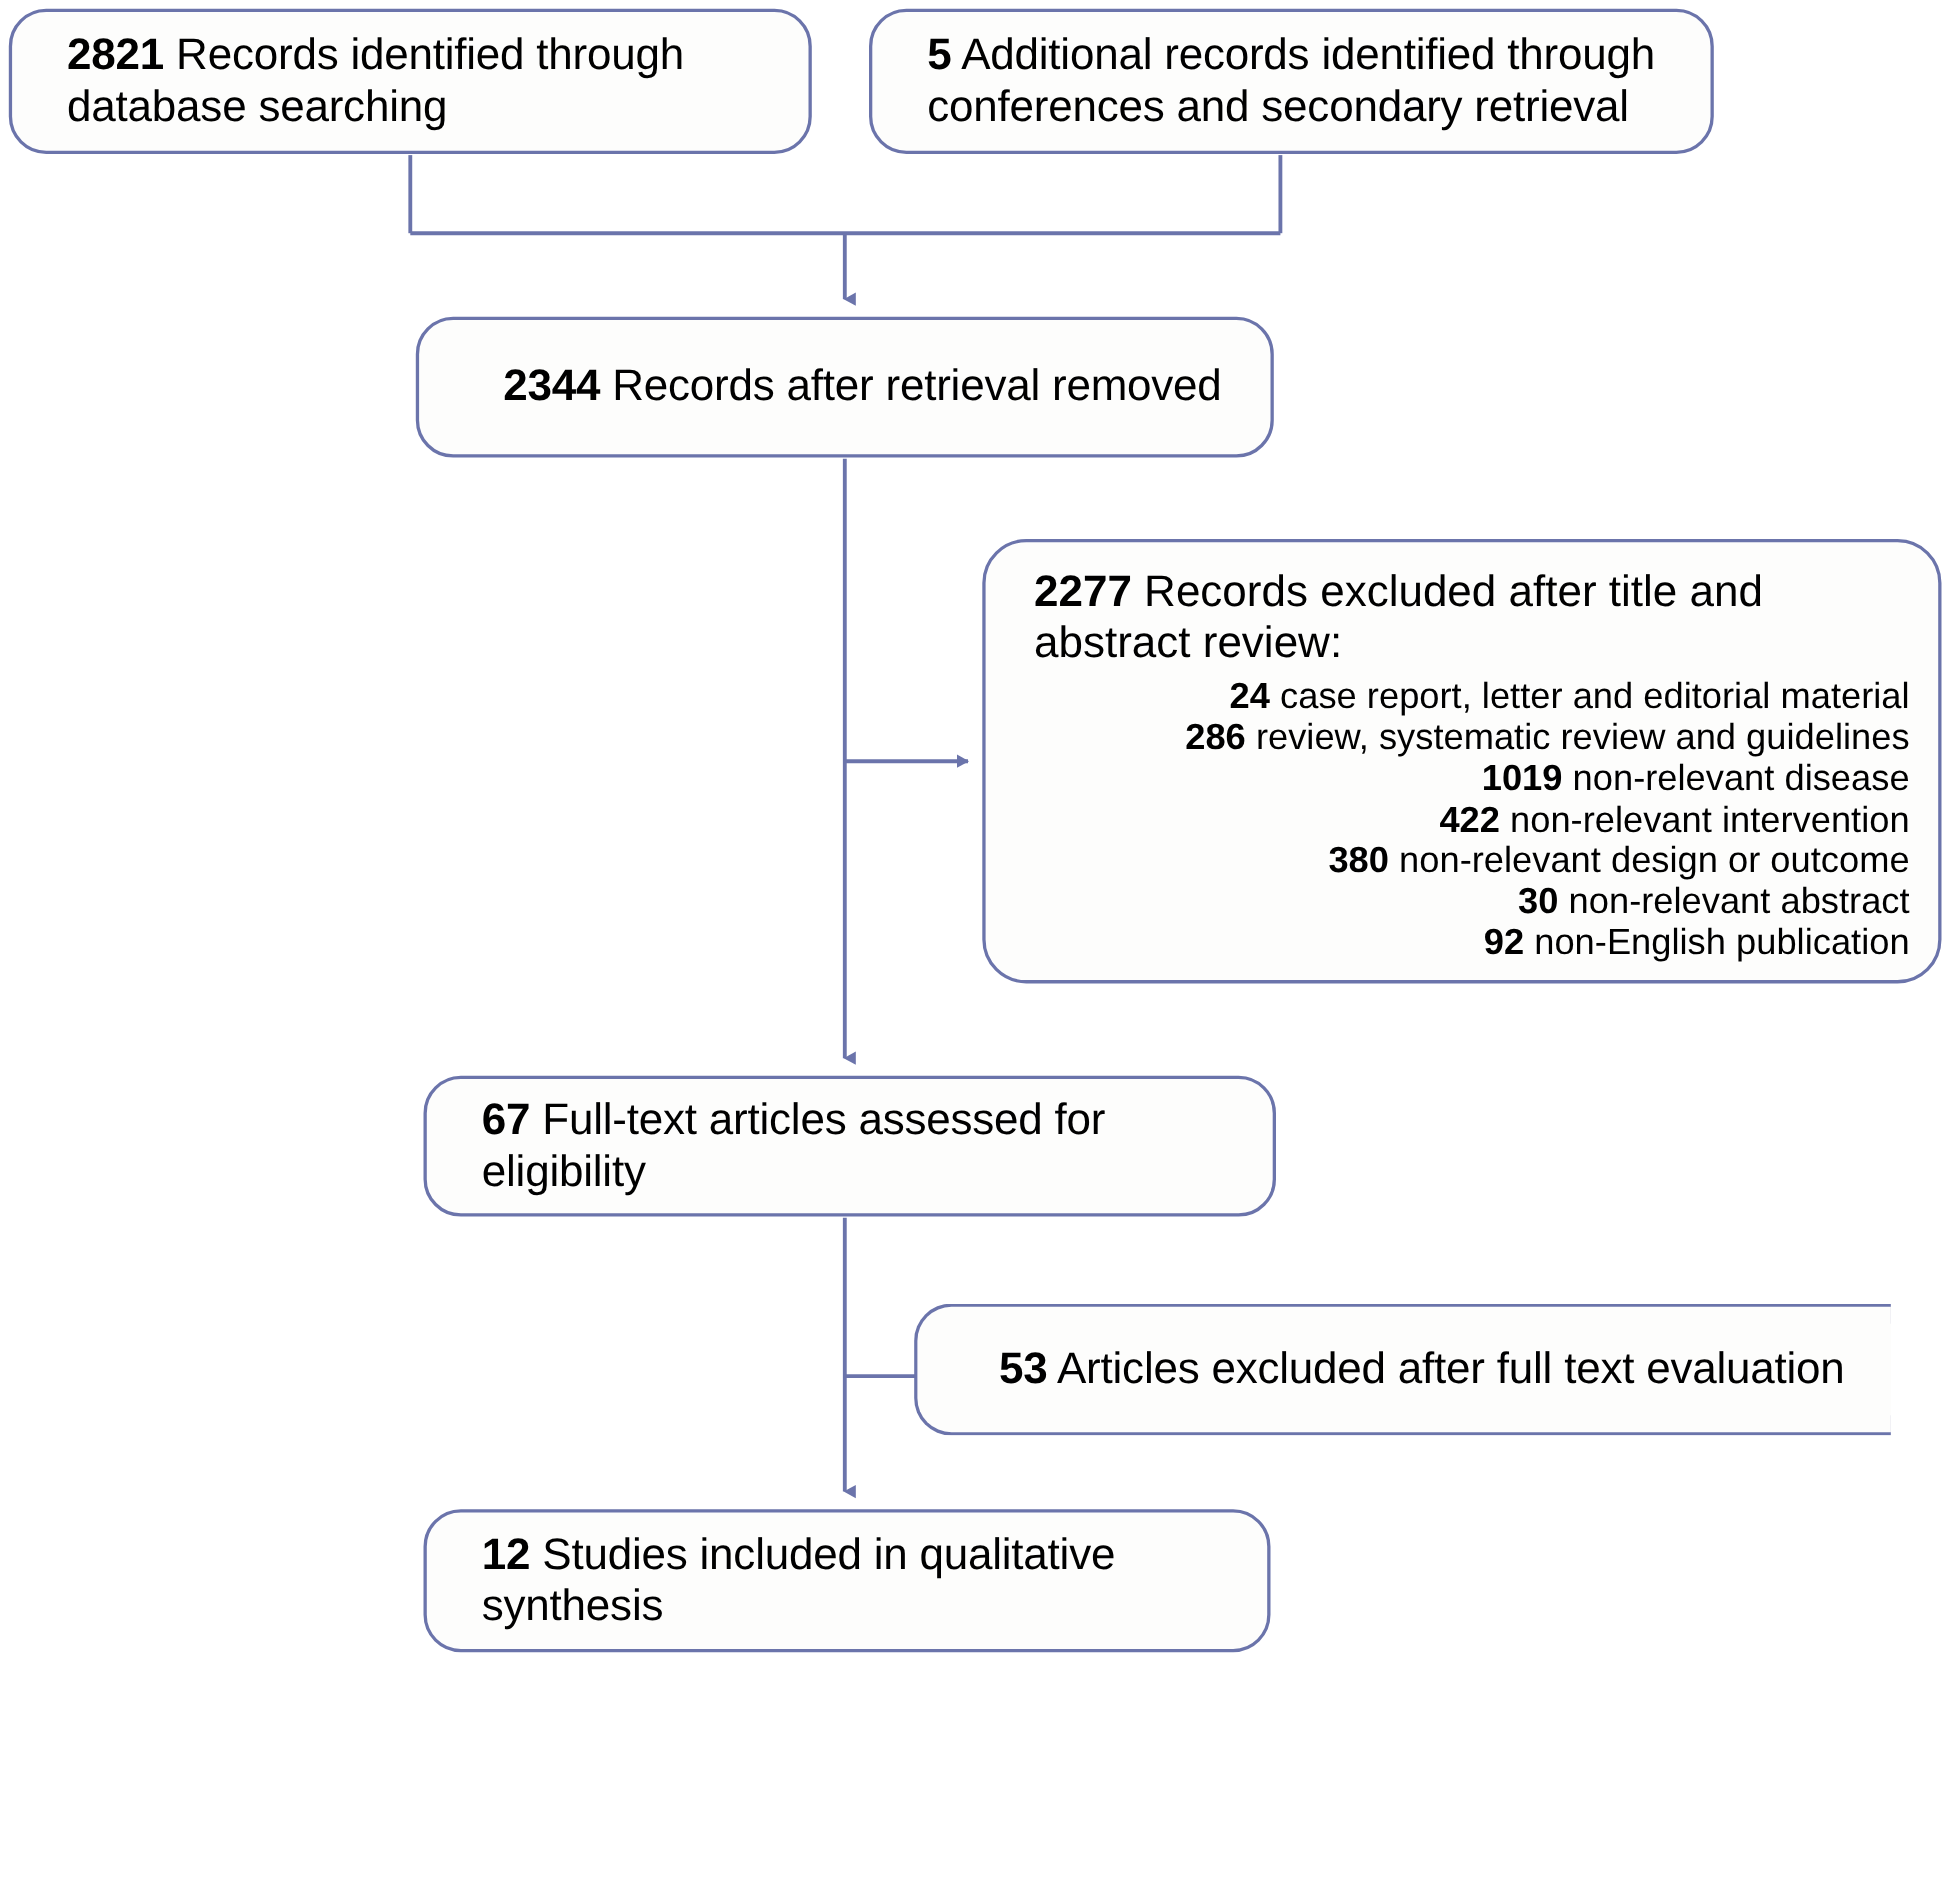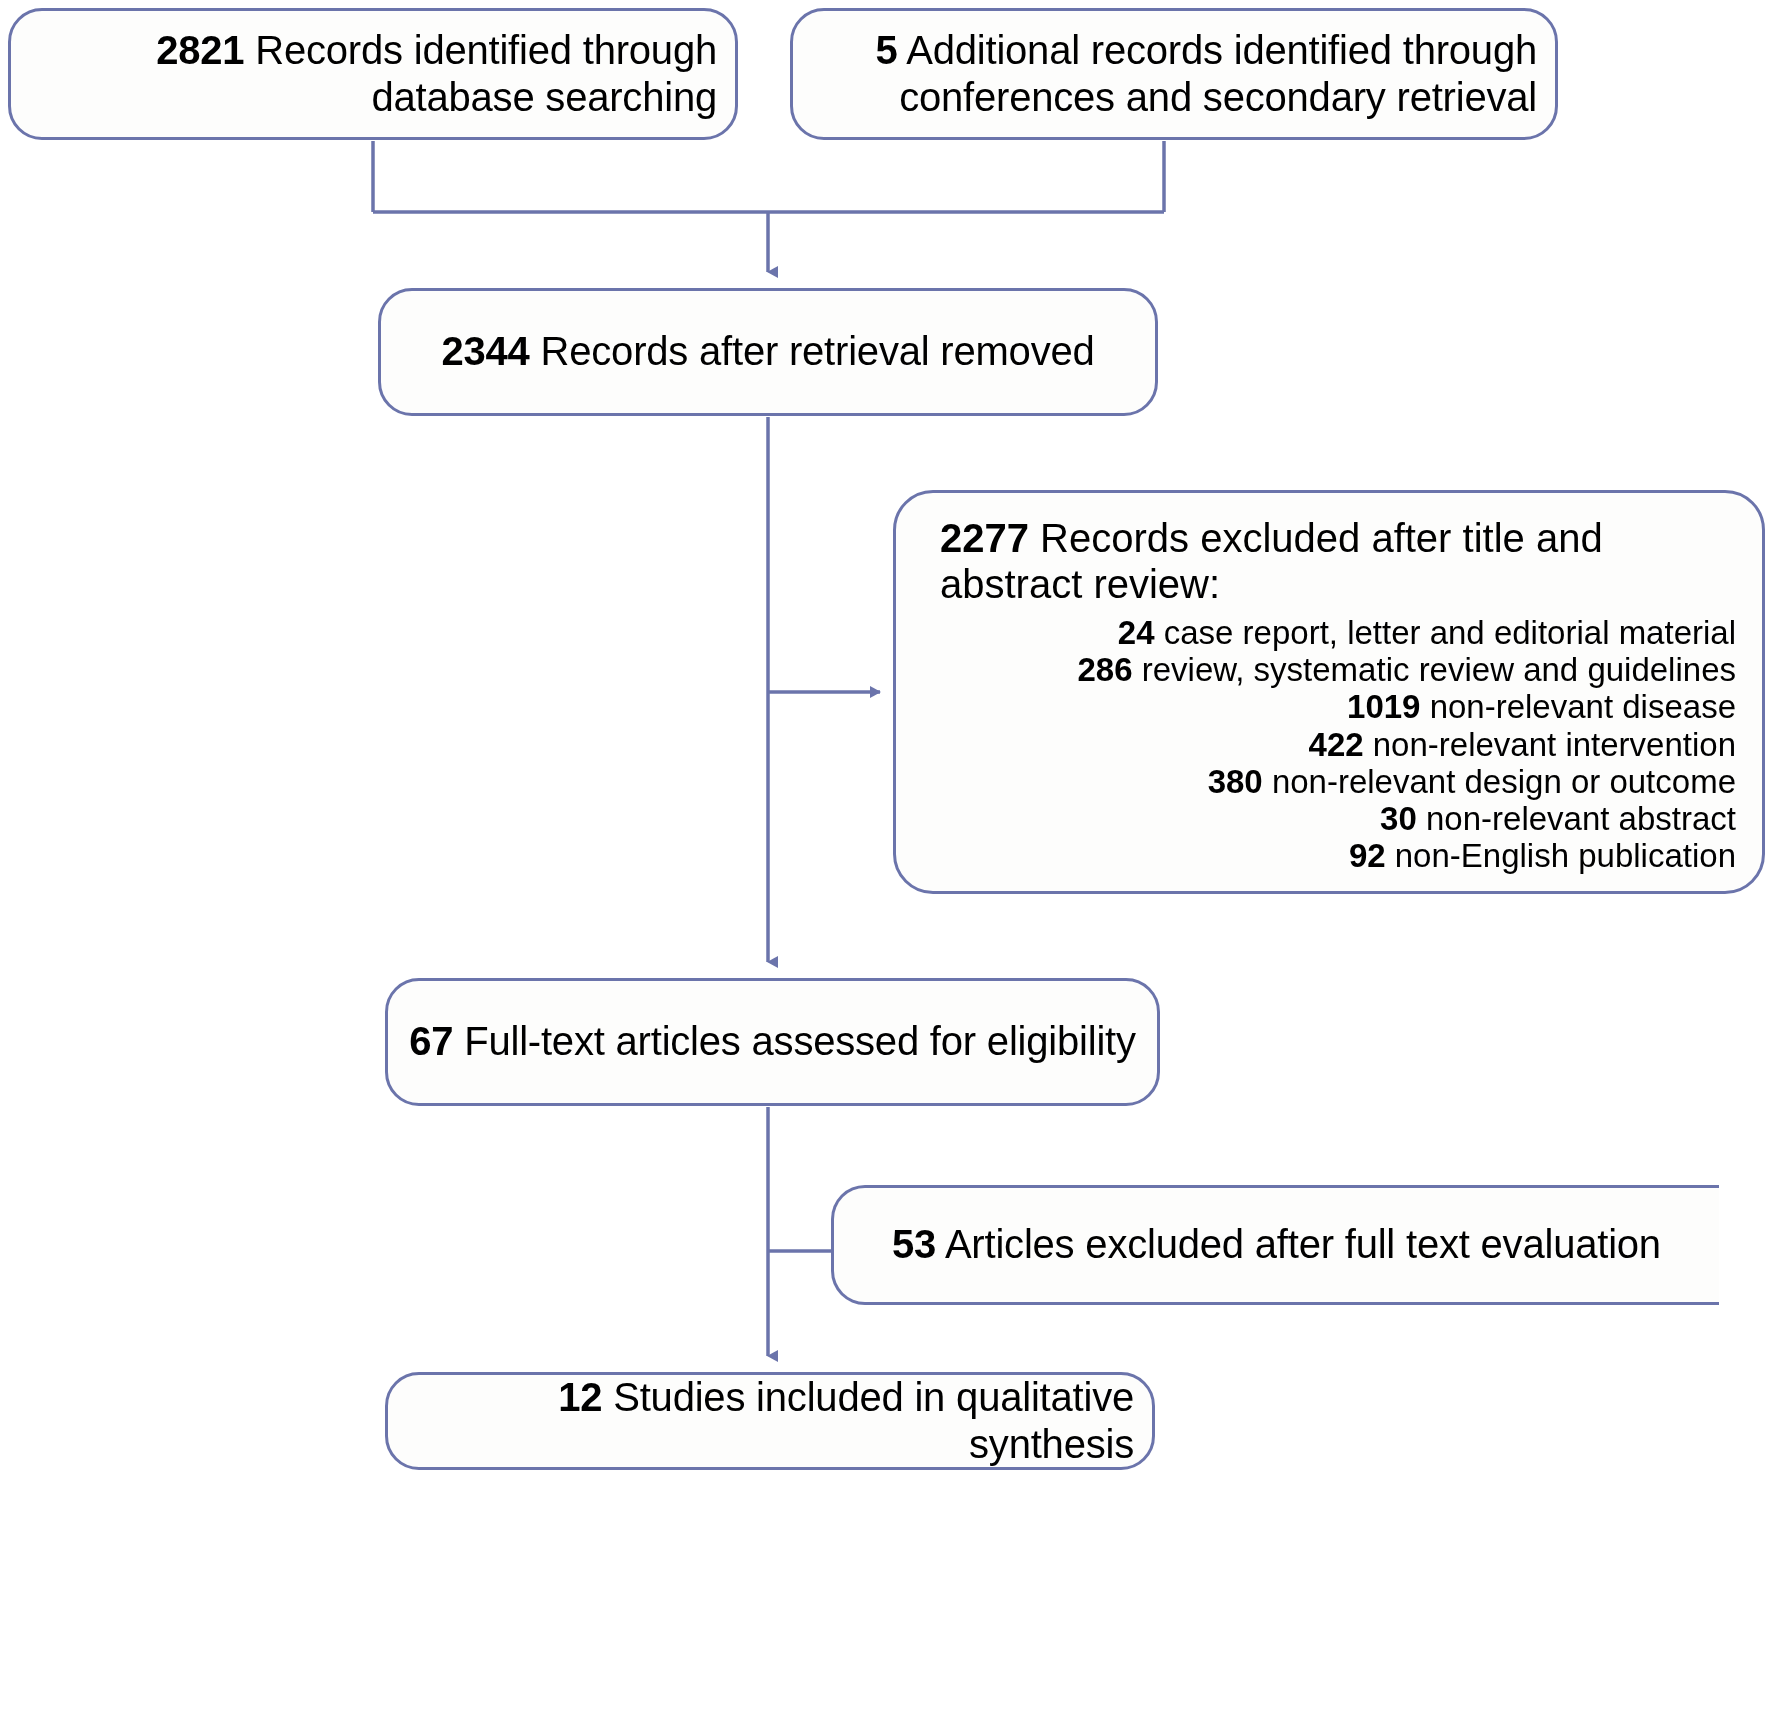--- a/index.html
+++ b/index.html
@@ -30,38 +30,39 @@
     position: absolute;
     box-sizing: border-box;
     background: #fdfdfc;
     border: 3px solid #6b74ab;
     border-radius: 34px;
     display: flex;
     align-items: center;
     justify-content: center;
   }
   .node-text {
-    text-align: right;
+    text-align: left;
     line-height: 1.18;
     font-size: 40px;
     letter-spacing: -0.2px;
     padding: 0 18px;
+    margin-left: 32px;
   }
   .node-text b { font-weight: 700; }
 
   
   #box-db          { left: 8px;   top: 8px;    width: 730px;  height: 132px; }
   #box-additional  { left: 790px; top: 8px;    width: 768px;  height: 132px; }
   #box-dedup       { left: 378px; top: 288px;  width: 780px;  height: 128px; }
   #box-excluded    { left: 893px; top: 490px;  width: 872px;  height: 404px;
                      border-radius: 40px; align-items: flex-start; justify-content: flex-start; }
   #box-fulltext    { left: 385px; top: 978px;  width: 775px;  height: 128px; }
   #box-exclfull    { left: 831px; top: 1185px; width: 888px;  height: 120px;
                      border-right: none; border-top-right-radius: 0; border-bottom-right-radius: 0; }
-  #box-included    { left: 385px; top: 1372px; width: 770px;  height: 98px; }
+  #box-included    { left: 385px; top: 1372px; width: 770px;  height: 130px; }
 
   
   .excl-inner {
     padding: 22px 26px 10px 44px;
     width: 100%;
     box-sizing: border-box;
   }
   .excl-head {
     font-size: 40px;
     line-height: 1.16;

